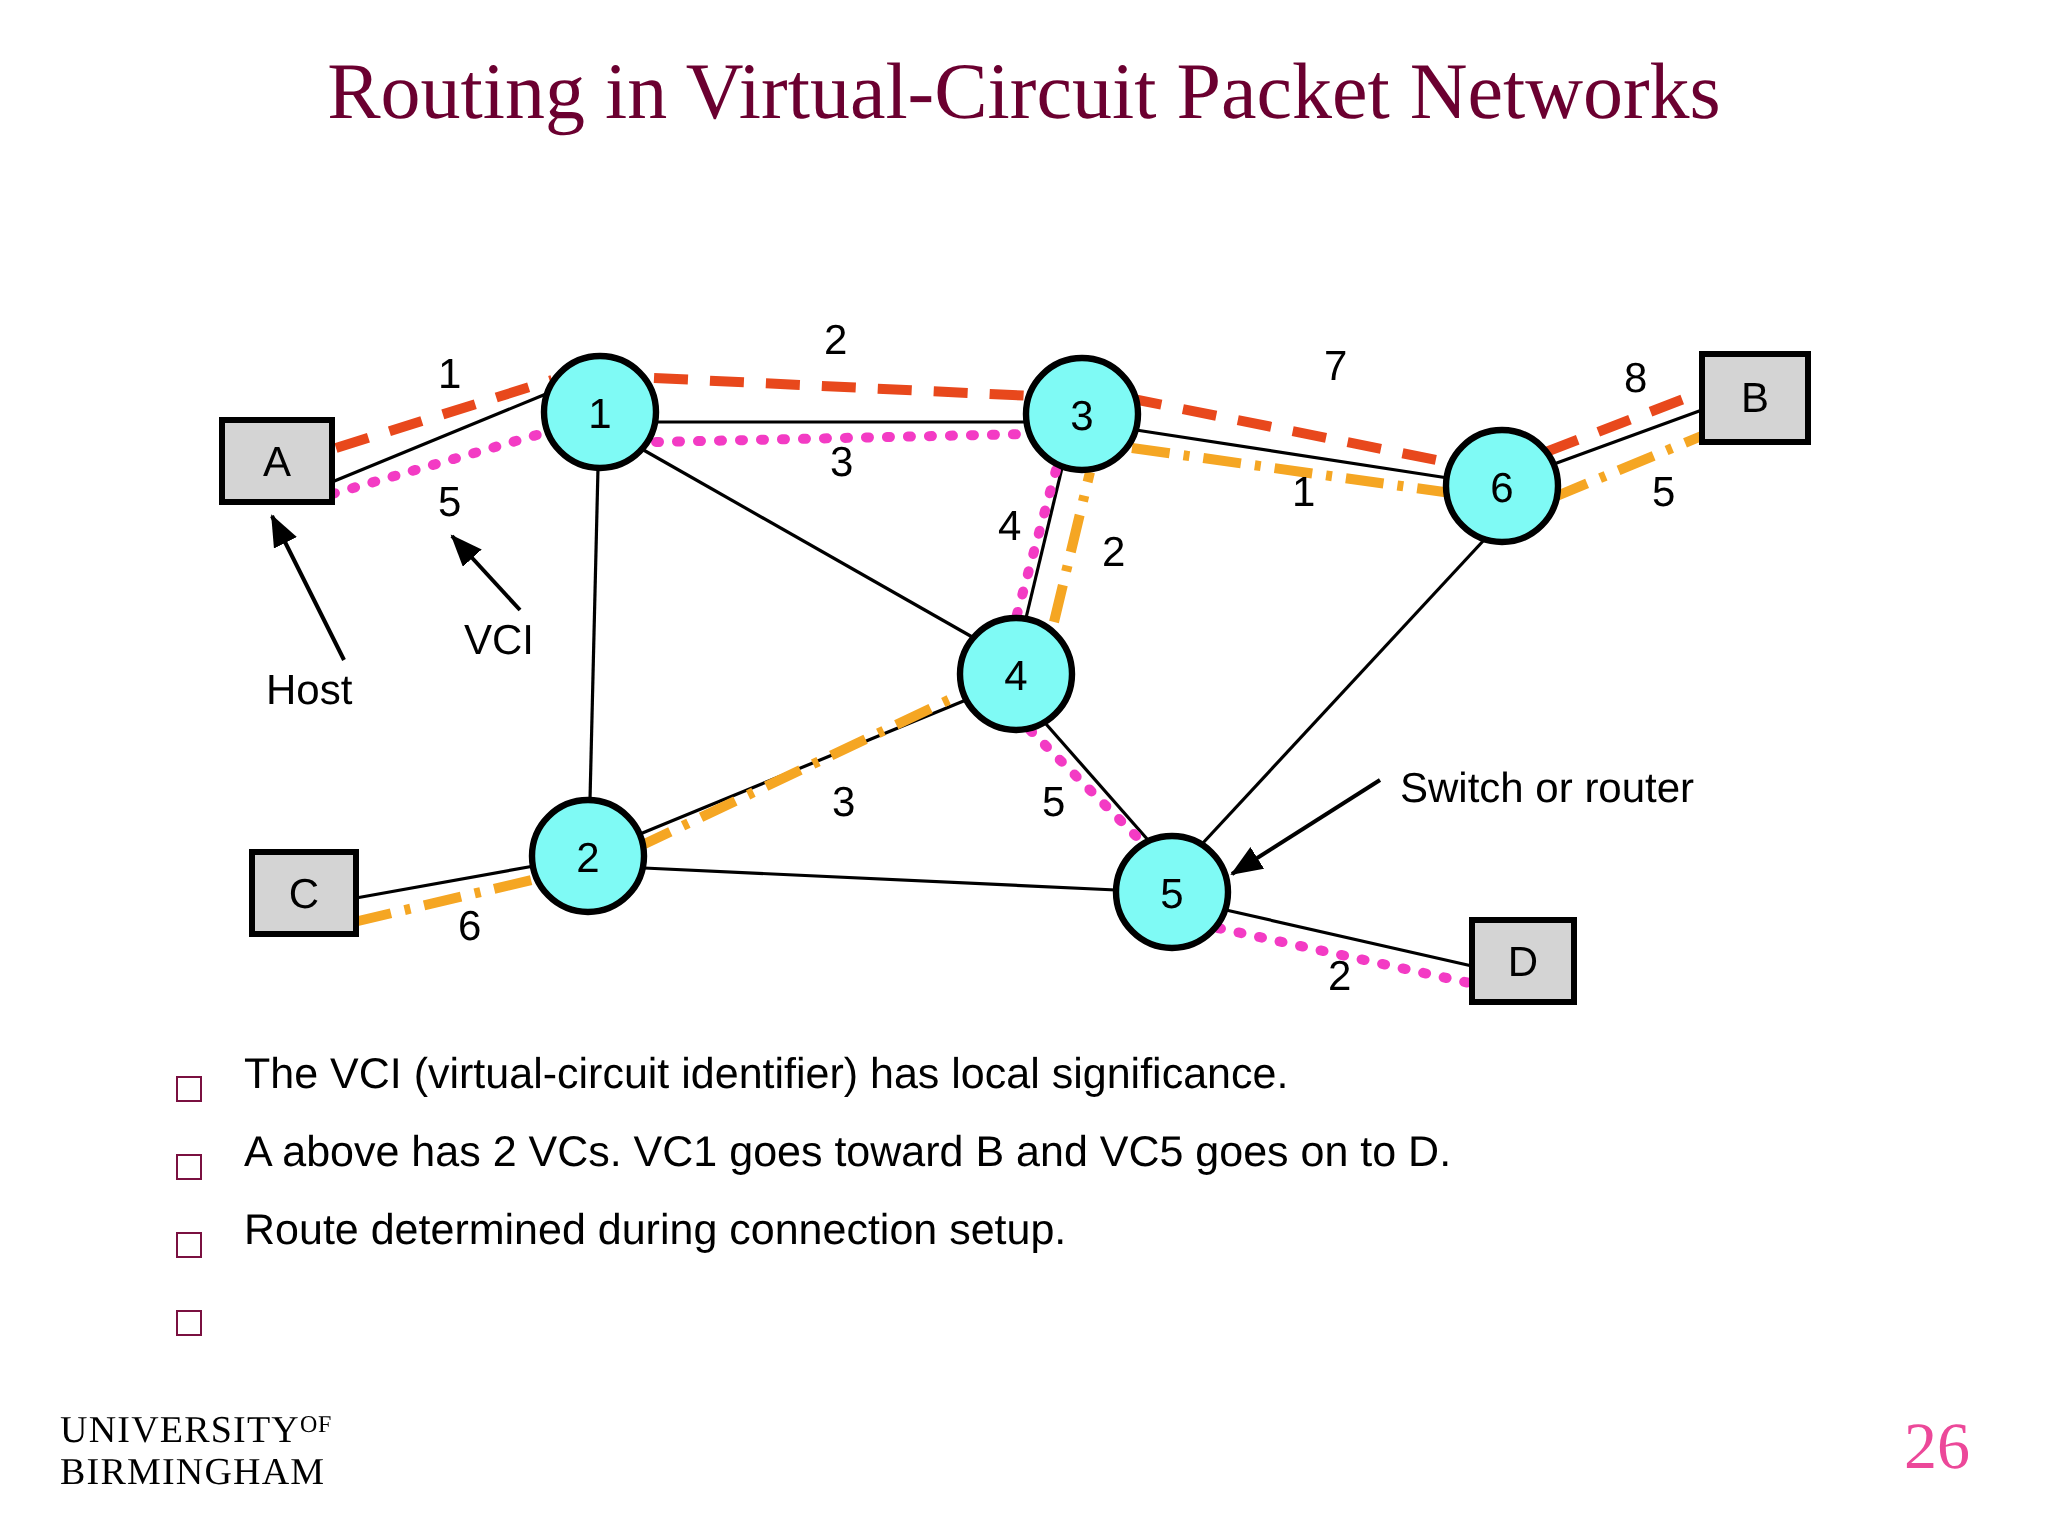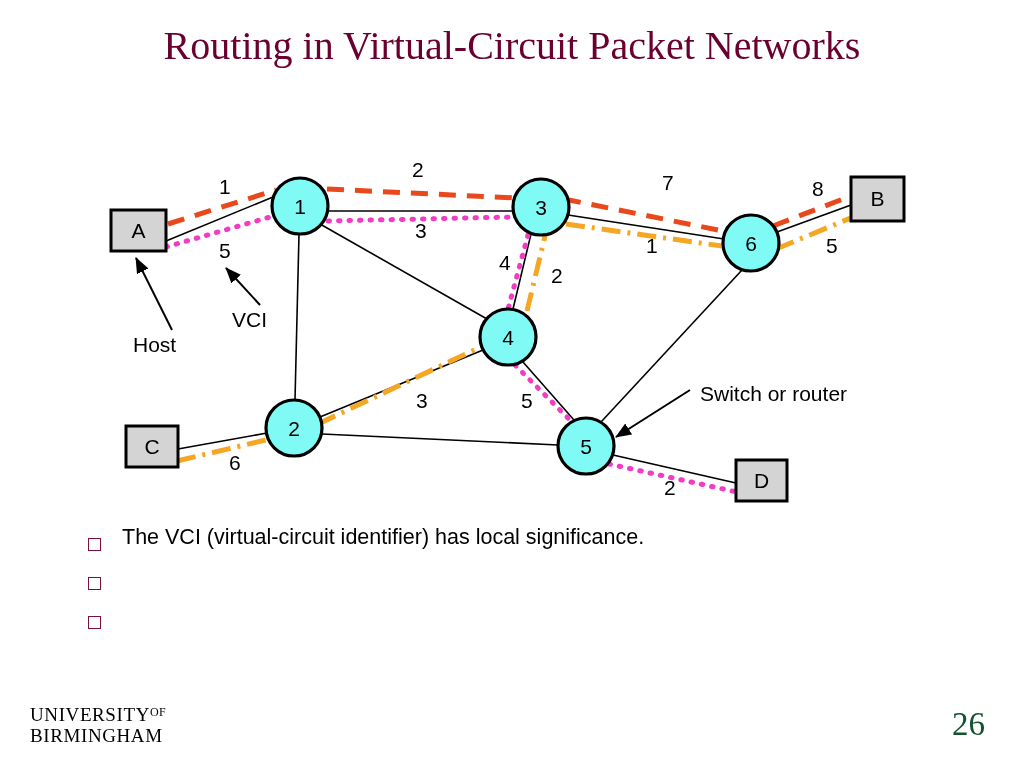--- a/index.html
+++ b/index.html
@@ -87,21 +87,21 @@
     font-size: 12px;
     letter-spacing: 0.3px;
     vertical-align: 5px;
   }
   .page-number {
     position: absolute;
     left: 952px;
     top: 706px;
     font-family: "Liberation Serif", serif;
     font-size: 33px;
-    color: #14532d;
+    color: #ec4899;
   }
   .node-label, .host-label, .link-label, .annot-label {
     font-family: "Liberation Sans", sans-serif;
     fill: #000000;
   }
   .node-label { font-size: 21px; }
   .host-label { font-size: 21px; }
   .link-label { font-size: 21px; }
   .annot-label { font-size: 21px; }
 </style>
@@ -237,20 +237,25 @@
     </g>
   </svg>
 
   <div class="bullets">
     <div class="bullet-row">
       <span class="bullet-marker"></span>
       <span class="bullet-text">The VCI (virtual-circuit identifier) has local significance.</span>
     </div>
     <div class="bullet-row">
       <span class="bullet-marker"></span>
+      <span class="bullet-text">A above has 2 VCs.  VC1 goes toward B and VC5 goes on to D.</span>
+    </div>
+    <div class="bullet-row">
+      <span class="bullet-marker"></span>
+      <span class="bullet-text">Route determined during connection setup.</span>
     </div>
     <div class="bullet-row">
       <span class="bullet-marker"></span>
     </div>
   </div>
 
   <div class="logo">
     <div class="logo-line"><span>UNIVERSITY</span><span class="logo-of">OF</span></div>
     <div class="logo-line">BIRMINGHAM</div>
   </div>

